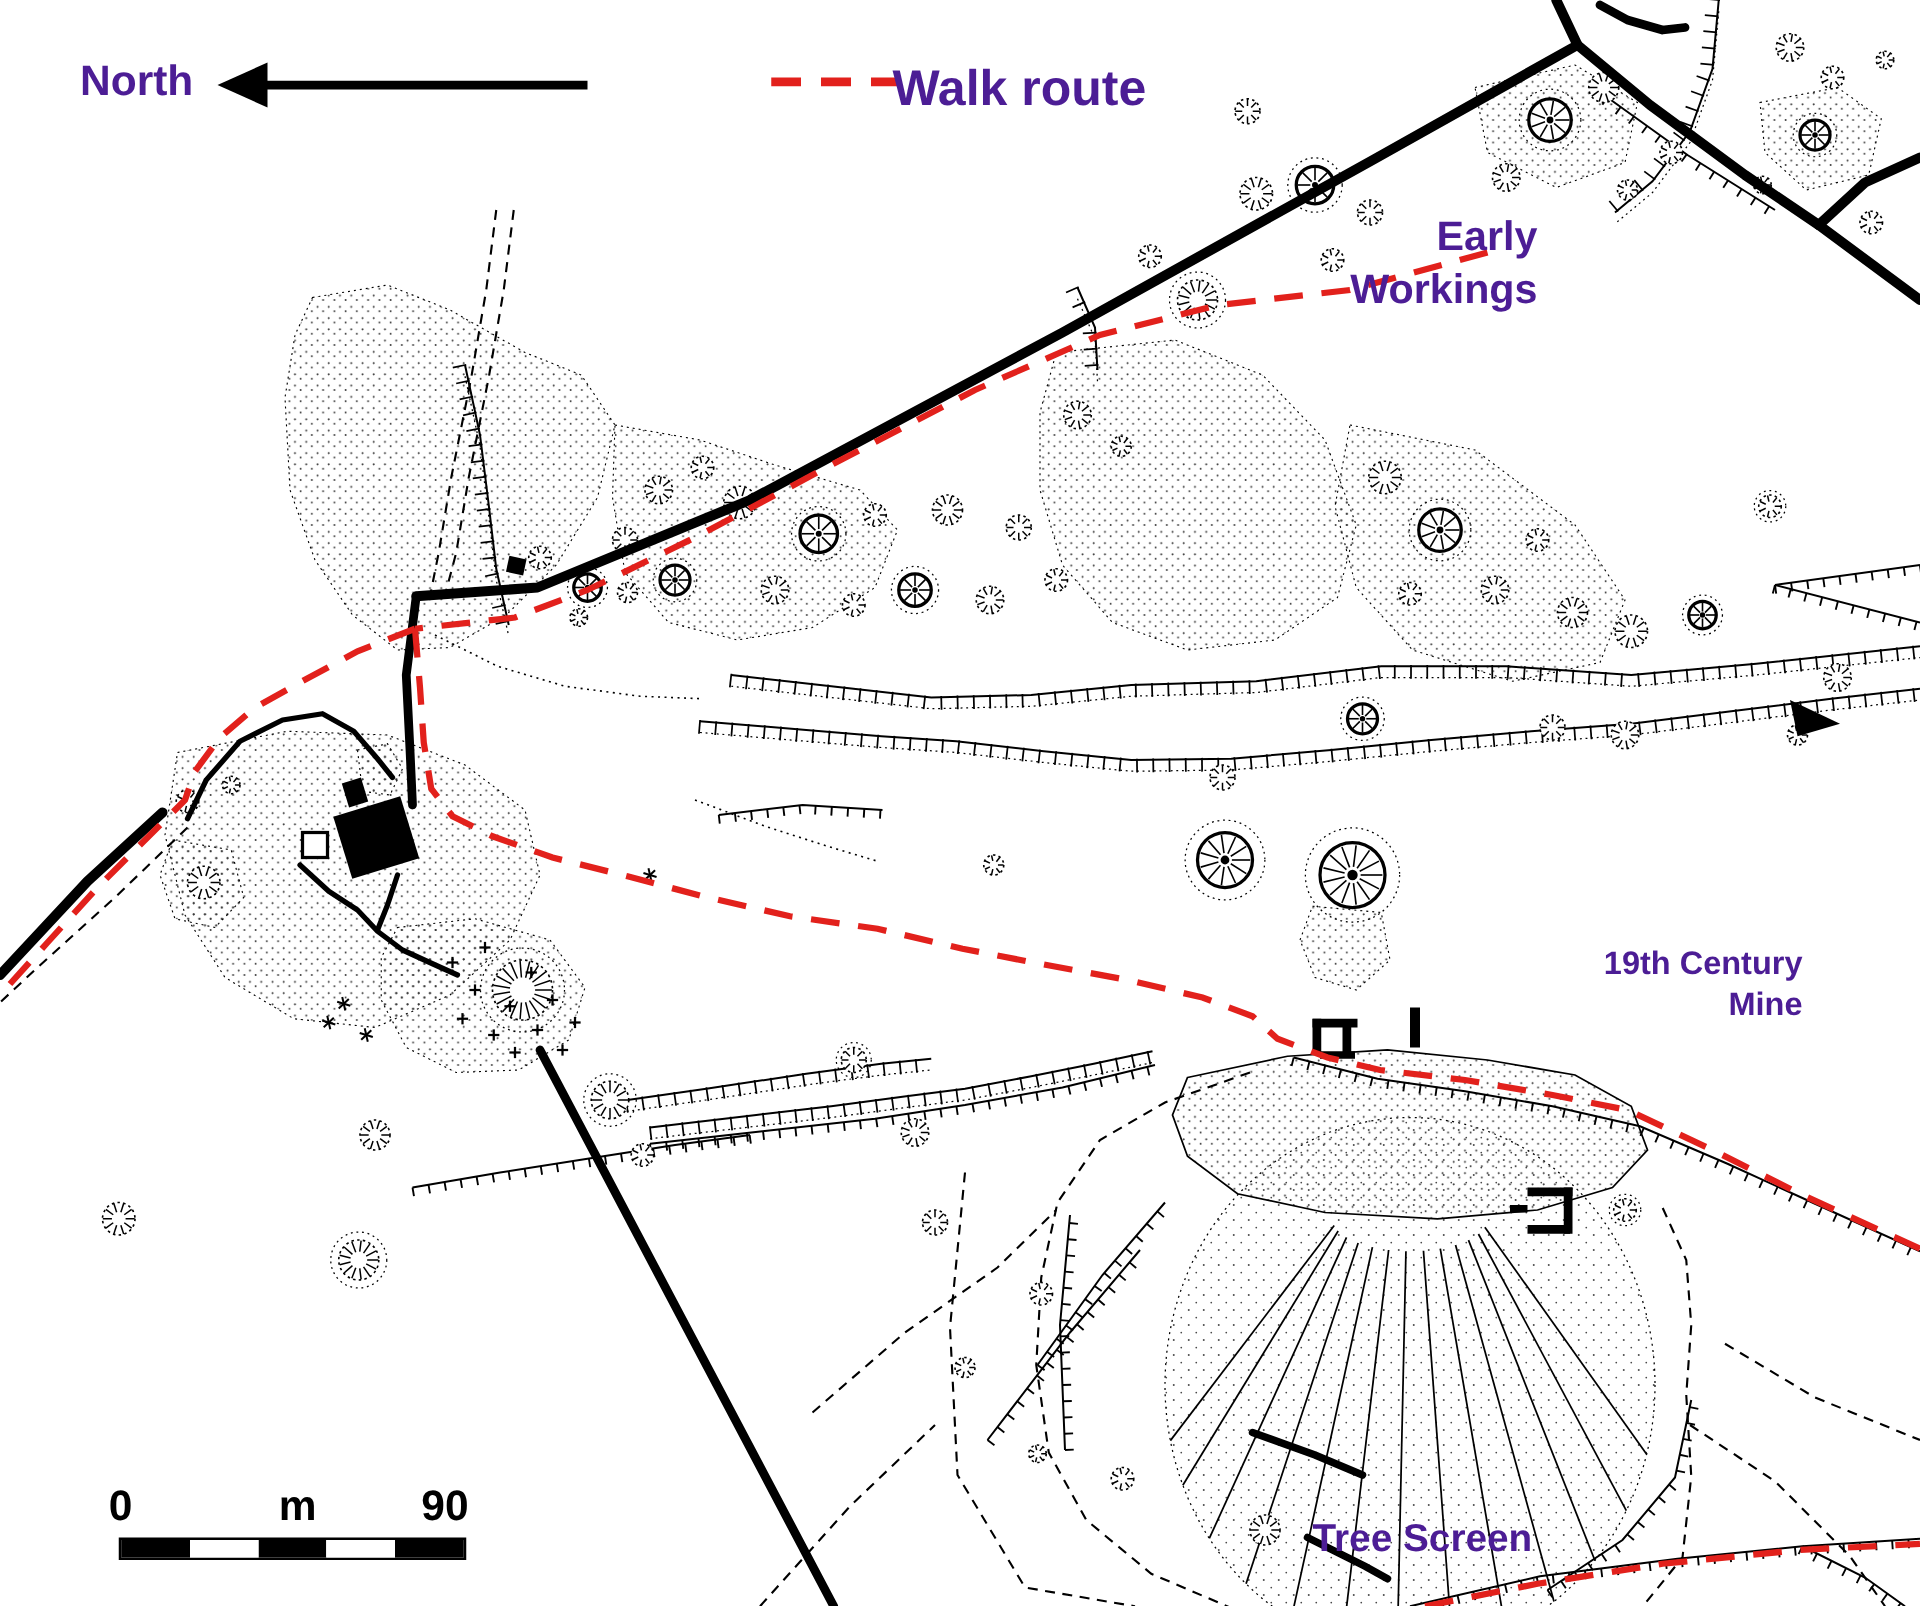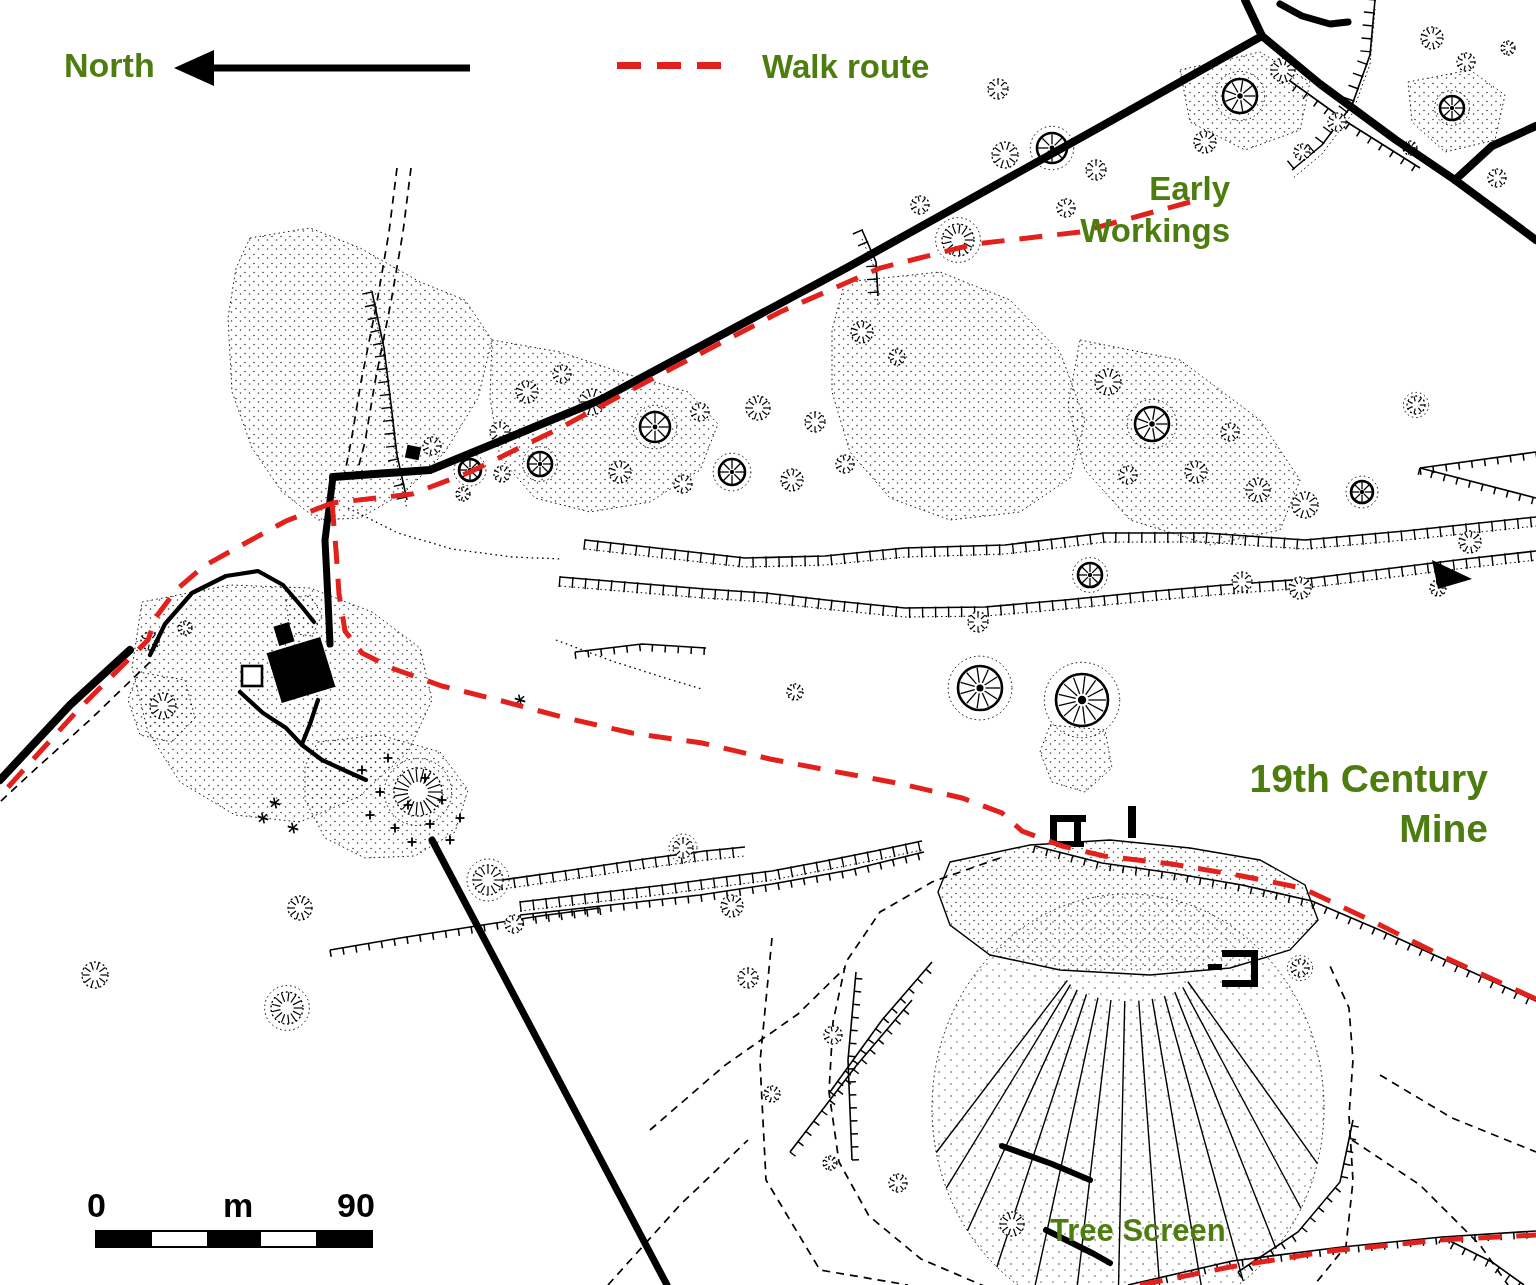--- a/index.html
+++ b/index.html
@@ -1,27 +1,27 @@
 <!DOCTYPE html>
 <html><head>
 <meta charset="utf-8">
 <style>
   html,body{margin:0;padding:0;background:#fff;}
   #page{position:relative;width:1536px;height:1285px;background:#fff;overflow:hidden;
         font-family:"Liberation Sans",sans-serif;color:#000;}
   #map-svg{position:absolute;left:0;top:0;}
-  .lbl{position:absolute;font-weight:bold;white-space:pre-line;line-height:1.28;color:#4d7c0f;}
+  .lbl{position:absolute;font-weight:bold;white-space:pre-line;line-height:1.28;color:#4c1d95;}
   .lbl.center{text-align:right;}
   #north-label{left:64px;top:44px;font-size:34px;}
   #north-arrow{position:absolute;left:170px;top:46px;}
   #legend-dash{position:absolute;left:617px;top:62px;width:108px;height:7px;}
-  #legend-label{left:714px;top:46px;font-size:33px;margin-left:48px;}
+  #legend-label{left:714px;top:46px;font-size:40px;}
   #label-engine{left:42px;top:437px;width:220px;font-size:33px;}
   #label-early{left:970px;top:168px;width:260px;font-size:33px;}
-  #label-mine{left:1148px;top:754px;width:340px;font-size:39px;}
+  #label-mine{left:1102px;top:754px;width:340px;font-size:26px;}
   #label-tree{left:1050px;top:1211px;font-size:31px;}
   #scale{position:absolute;left:85px;top:1186px;width:300px;}
   #scale-nums{position:relative;height:44px;font-size:34px;font-weight:bold;}
   #scale-num-start{position:absolute;left:2px;top:0;}
   #scale-num-unit{position:absolute;left:138px;top:0;}
   #scale-num-end{position:absolute;left:252px;top:0;}
   #scale-track{position:relative;margin-left:10px;width:274px;height:14px;border:2px solid #000;
                display:flex;box-sizing:content-box;}
   #scale-track .seg{flex:1 1 0;}
   #scale-track .seg.b{background:#000;}

